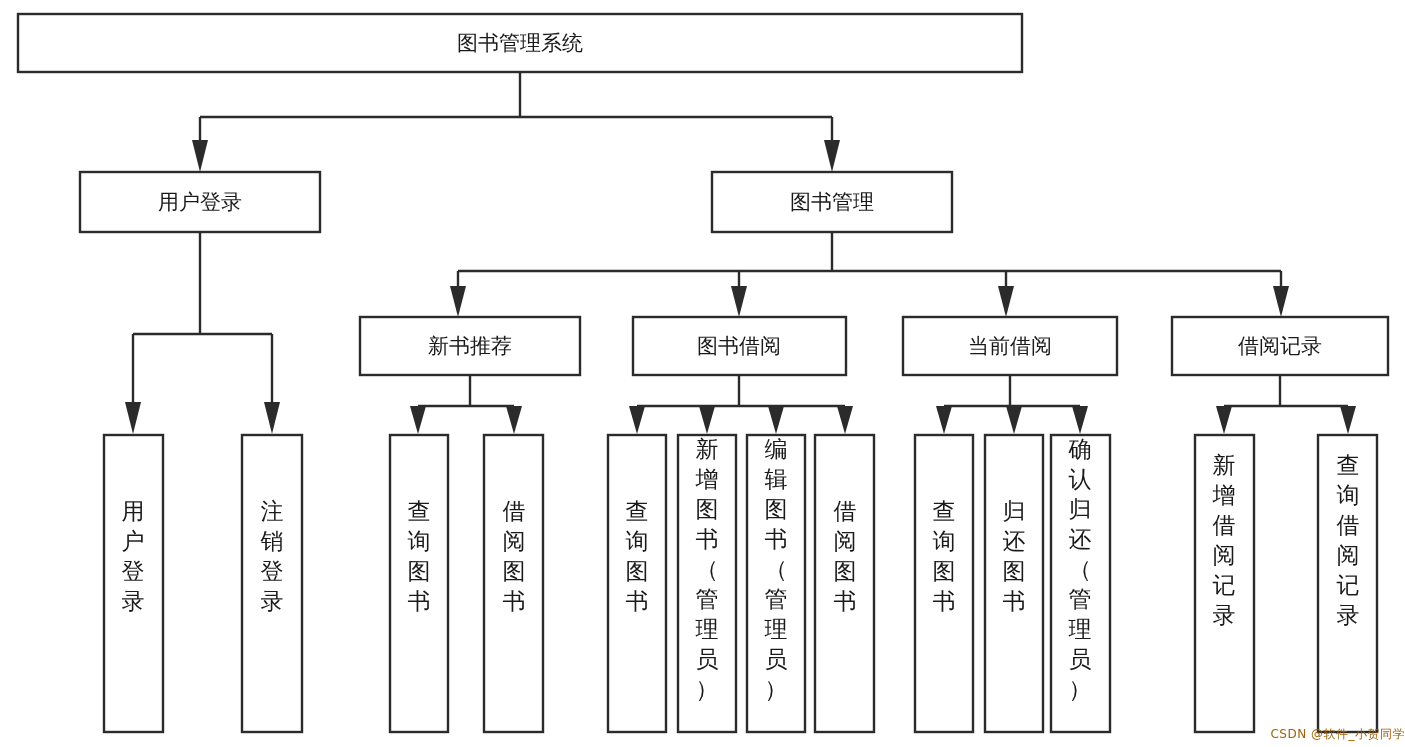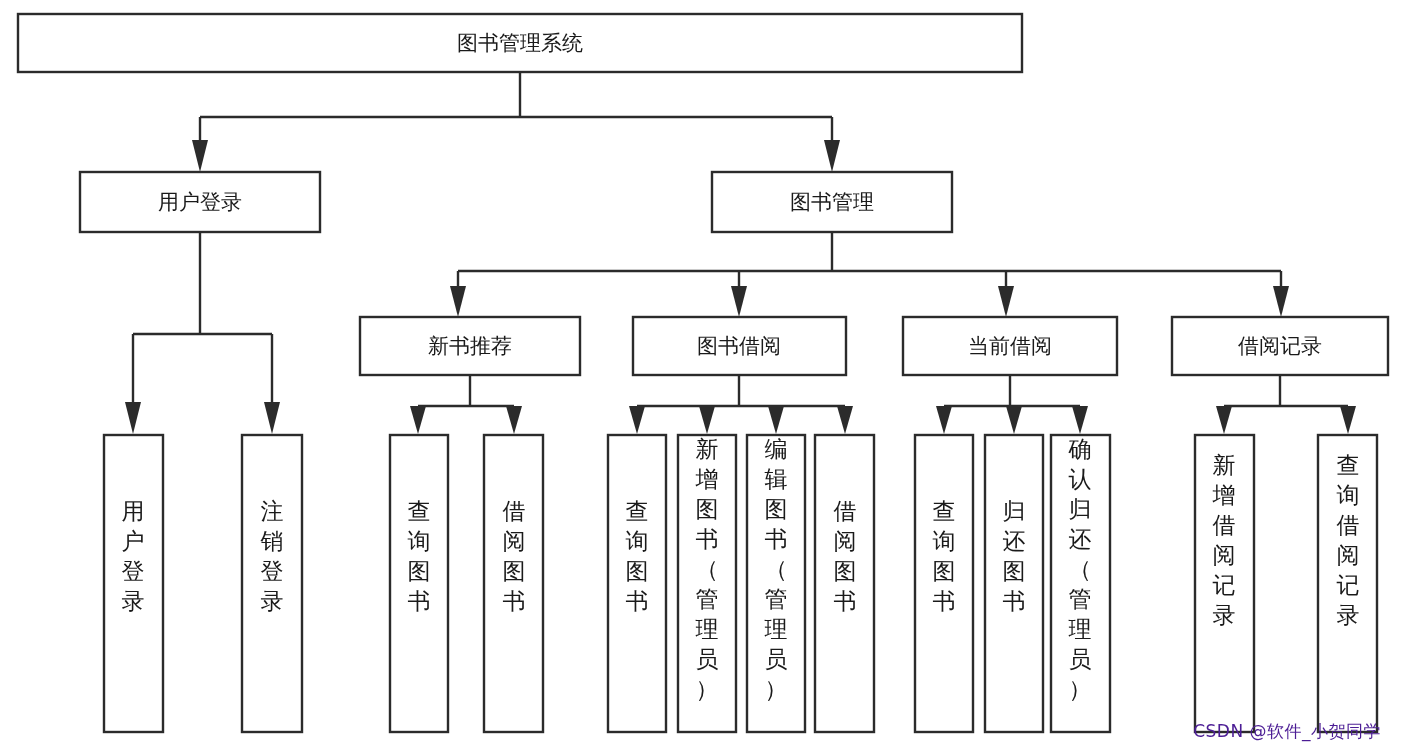--- a/index.html
+++ b/index.html
@@ -49,25 +49,25 @@
     dominant-baseline: middle;
   }
   .node-label-vertical {
     fill: #1a1a1a;
     font-family: "DejaVu Sans", "Liberation Sans", sans-serif;
     font-size: 23px;
     text-anchor: middle;
   }
   .watermark {
     position: absolute;
-    right: 24px;
+    right: 0;
     bottom: 4px;
     font-family: "DejaVu Sans", "Liberation Sans", sans-serif;
-    font-size: 17px;
-    color: #4c1d95;
+    font-size: 12px;
+    color: #a16207;
     letter-spacing: 0.5px;
     white-space: nowrap;
     pointer-events: none;
   }
 </style>
 </head>
 <body>
 
 <div id="diagram-root">
 

